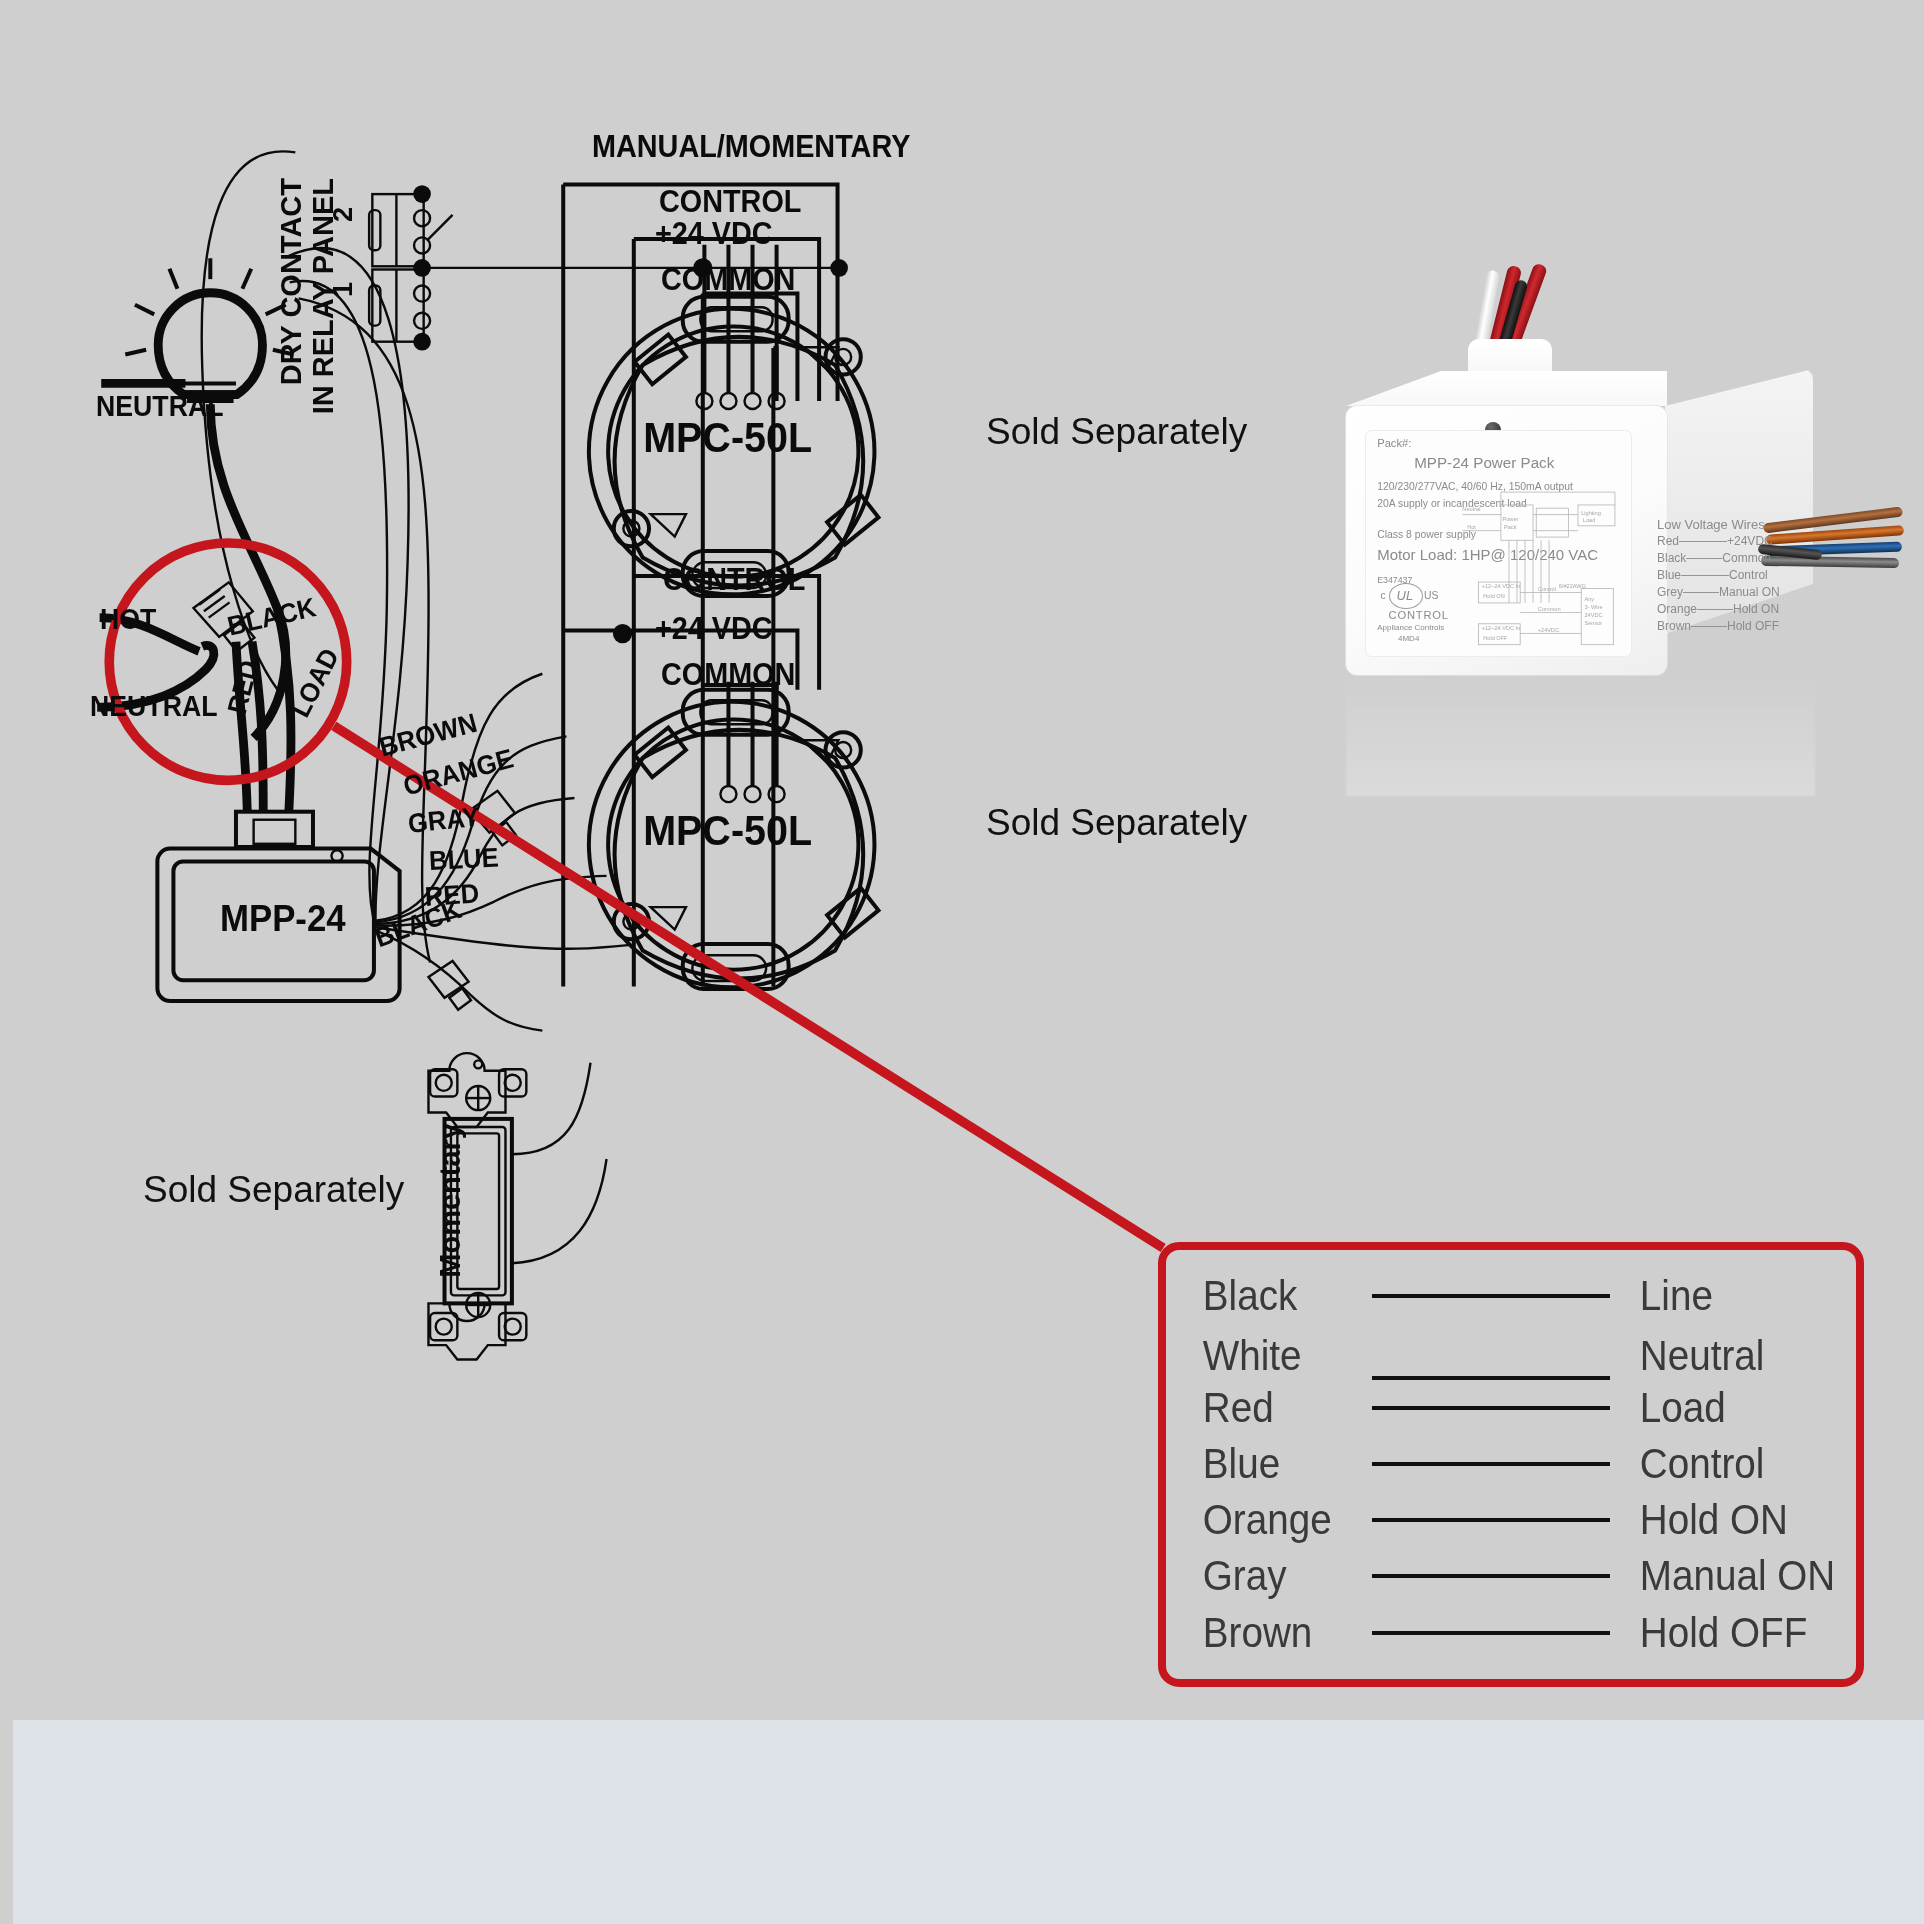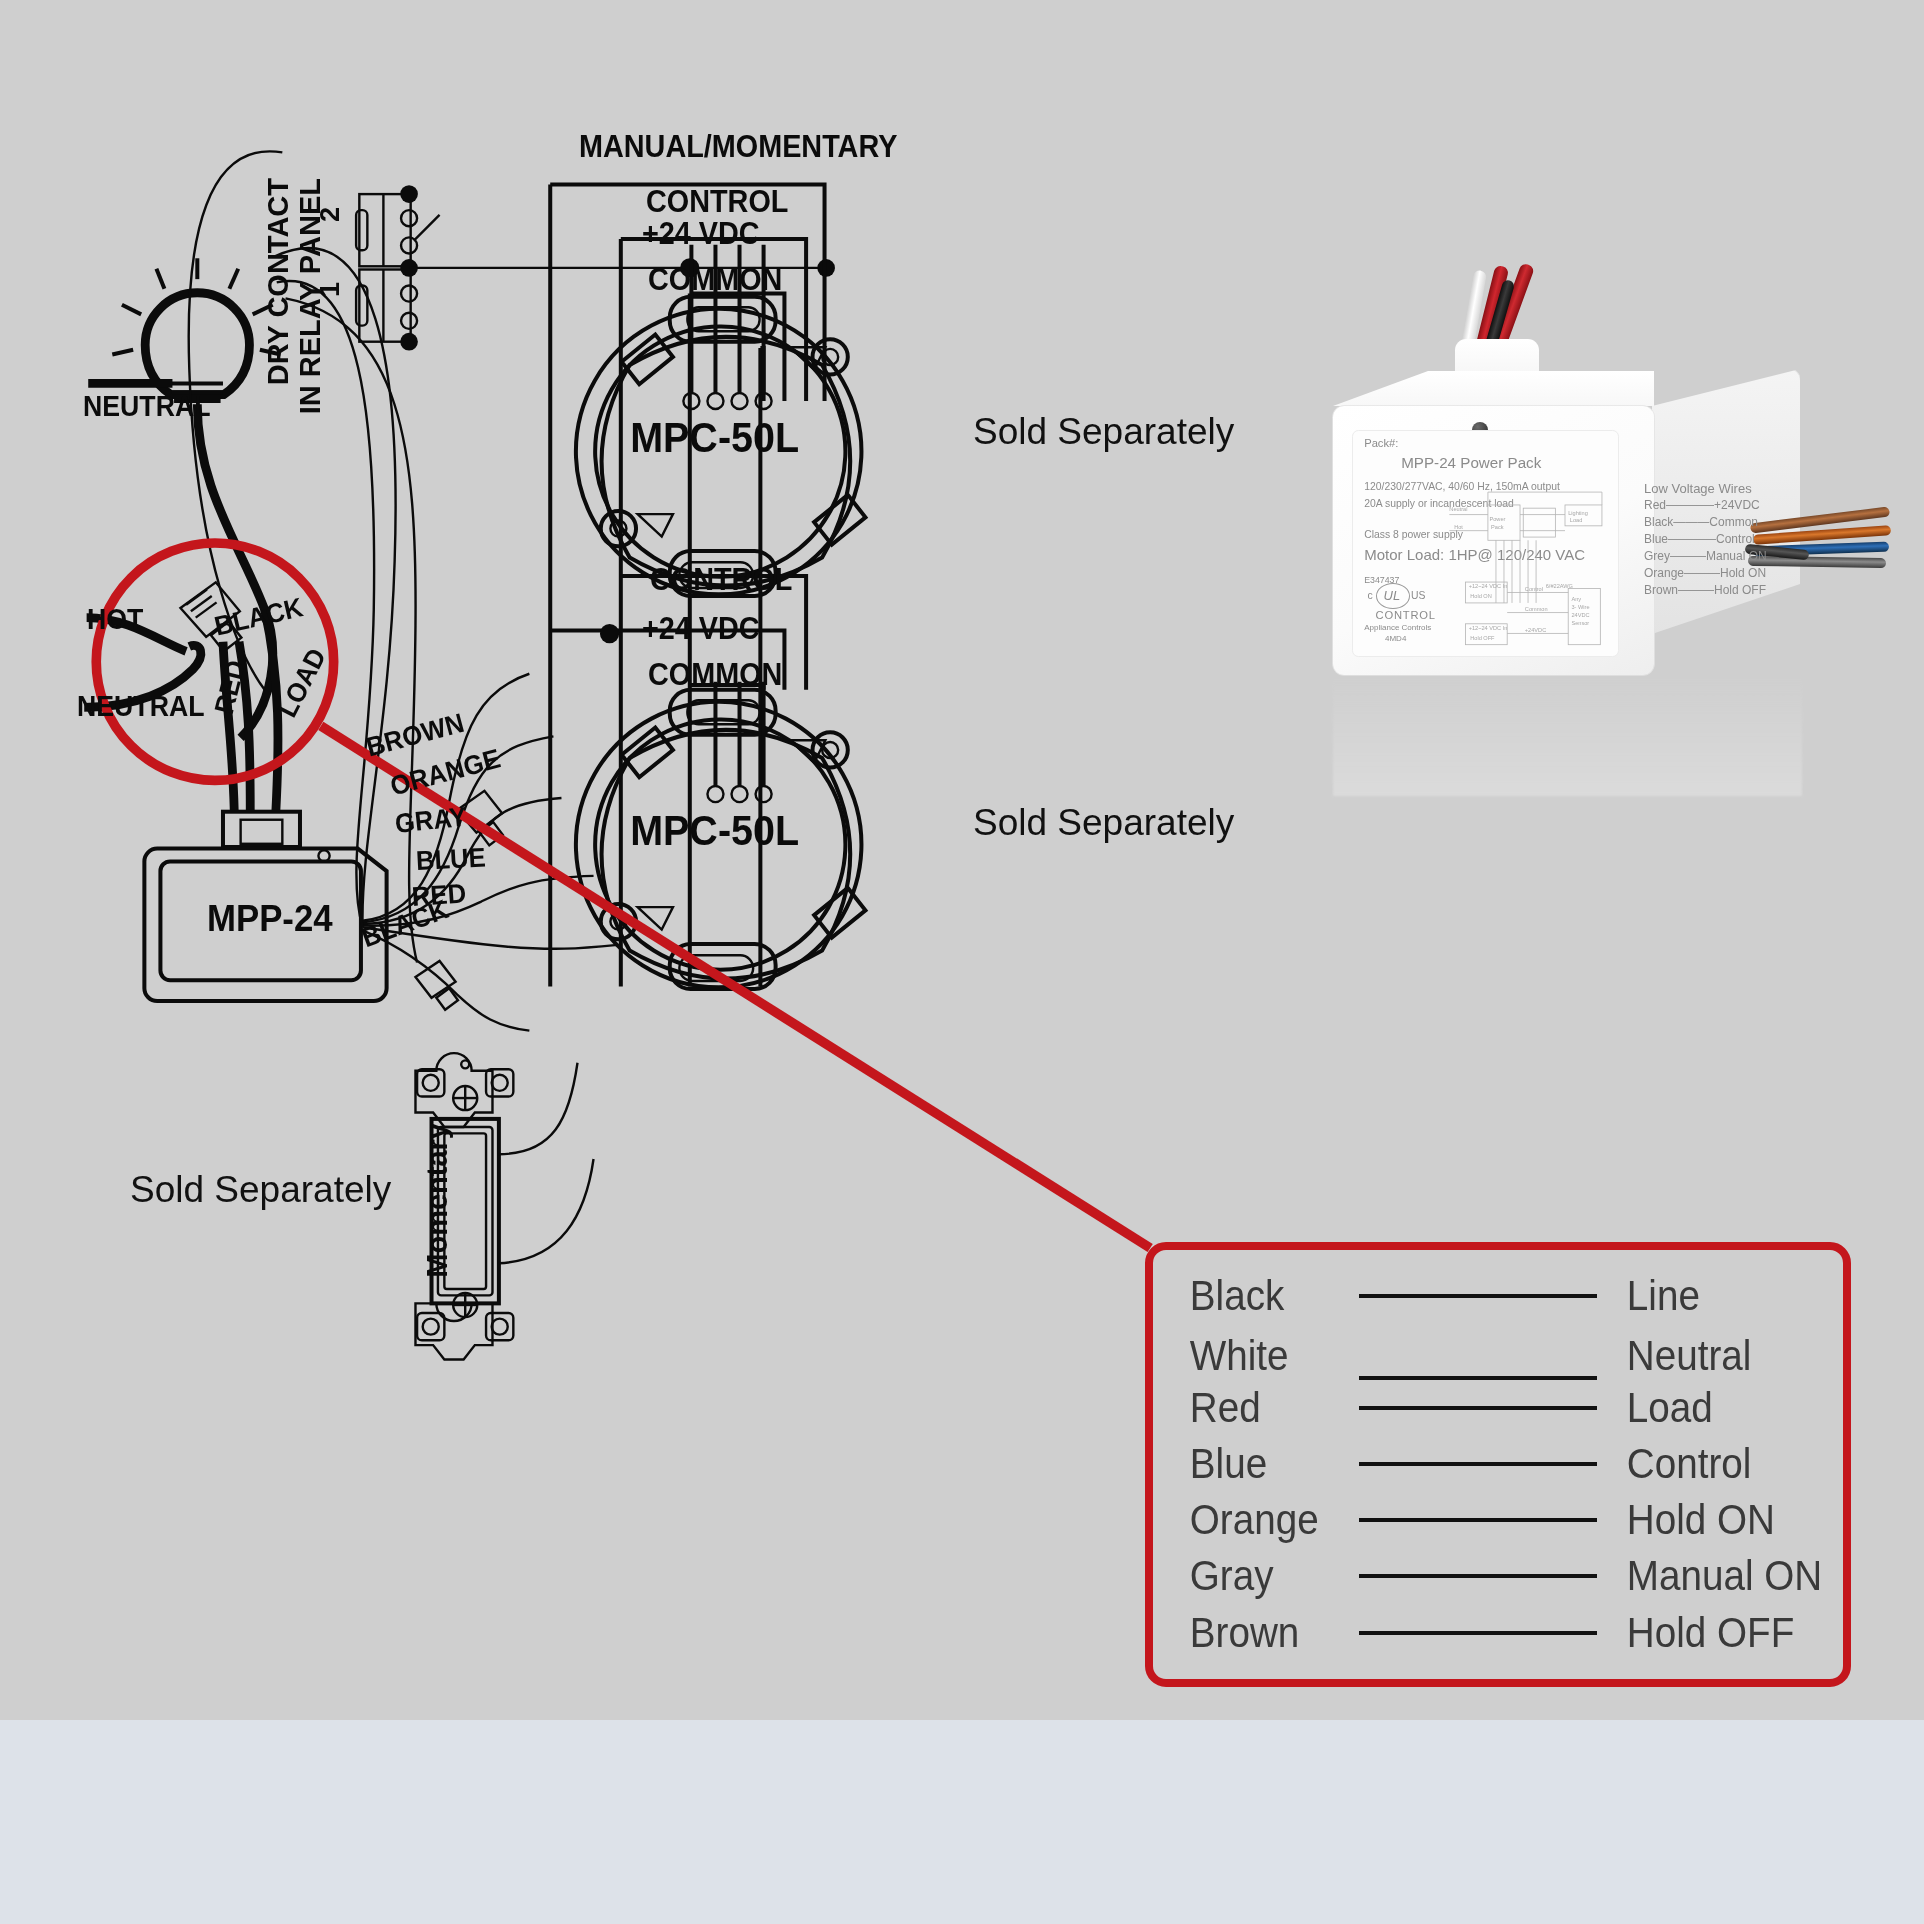--- a/index.html
+++ b/index.html
@@ -3,21 +3,21 @@
 <meta charset="utf-8">
 <style>
   html,body{margin:0;padding:0;}
   body{
     width:1925px;height:1925px;
     background:#cfcfcf;
     font-family:"Liberation Sans", sans-serif;
     overflow:hidden;
     position:relative;
   }
-  #stage{position:absolute;left:0;top:0;width:1804px;height:1925px;}
+  #stage{position:absolute;left:13px;top:0;width:1804px;height:1925px;}
   .abs{position:absolute;}
 
   
   #banner{
     position:absolute;left:0;top:1720px;width:1925px;height:205px;
     background:#dde2e9;
   }
 
   
   #legend{
@@ -476,21 +476,21 @@
           <text x="272" y="212">Any</text>
           <text x="272" y="222">3- Wire</text>
           <text x="272" y="232">24VDC</text>
           <text x="272" y="242">Sensor</text>
           <text x="240" y="196">6/#22AWG</text>
         </g>
       </svg>
     </div>
 
     <div id="pp-lv">
-      <div class="lvline" style="font-size:13px;">Low Voltage Wires</div>
+      <div class="lvline" style="font-size:13px;margin-top:36px;">Low Voltage Wires</div>
       <div class="lvline">
         <span>Red</span><span>————</span><span>+24VDC</span>
       </div>
       <div class="lvline">
         <span>Black</span><span>———</span><span>Common</span>
       </div>
       <div class="lvline">
         <span>Blue</span><span>————</span><span>Control</span>
       </div>
       <div class="lvline">

